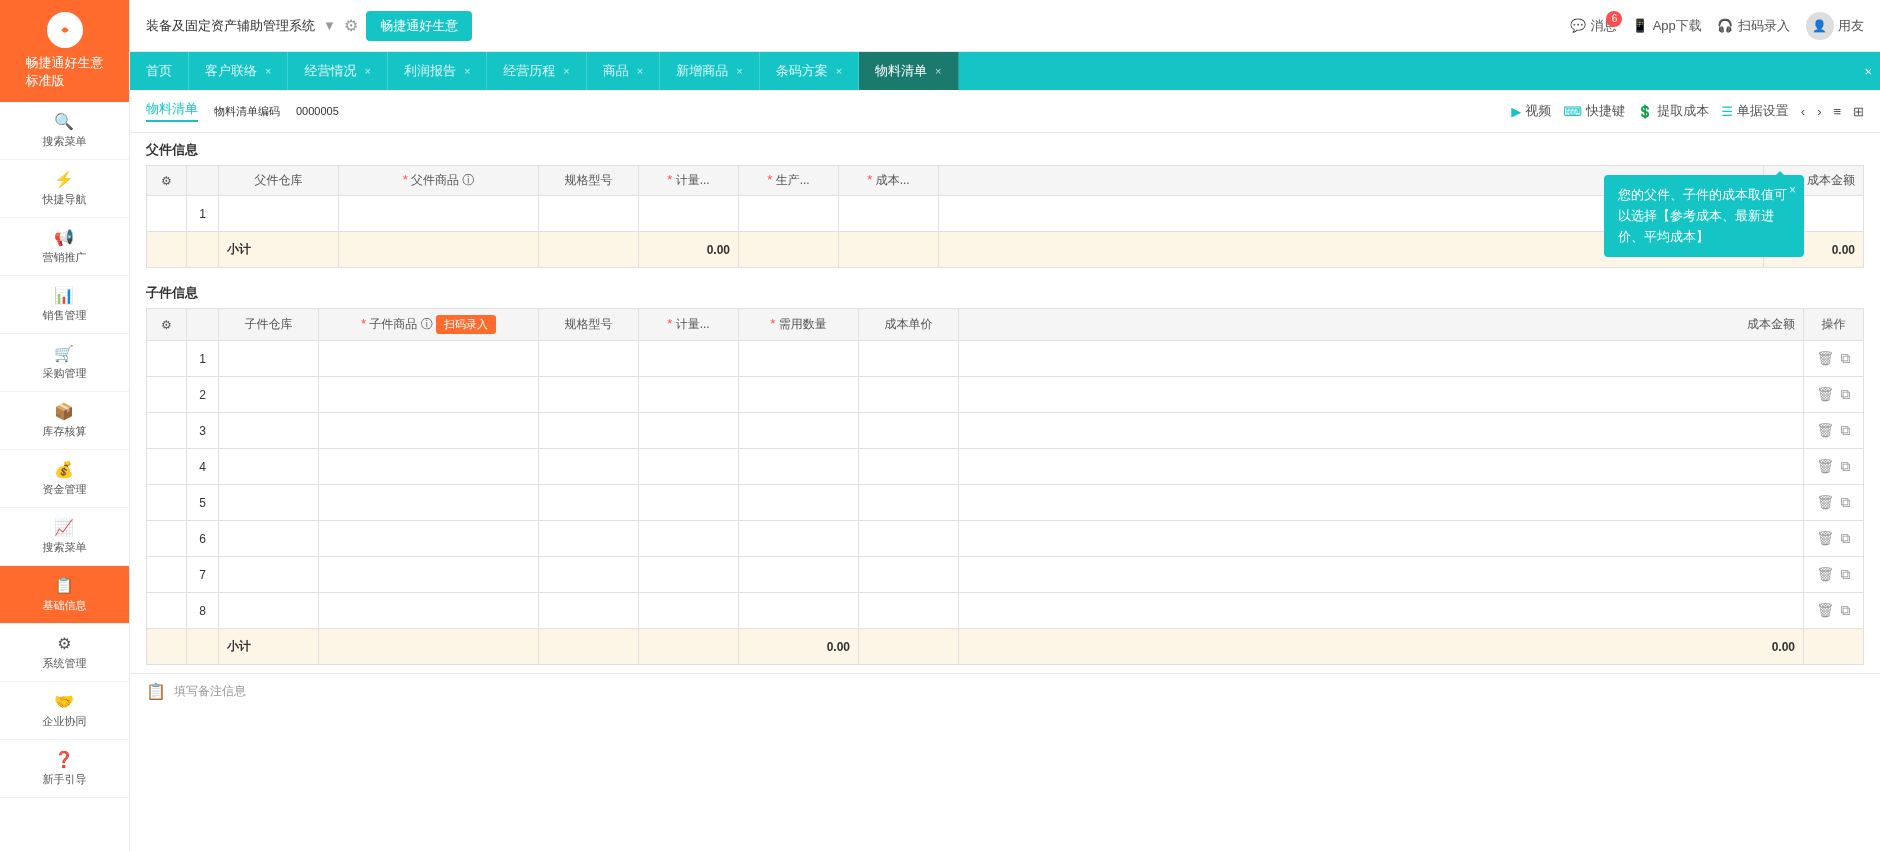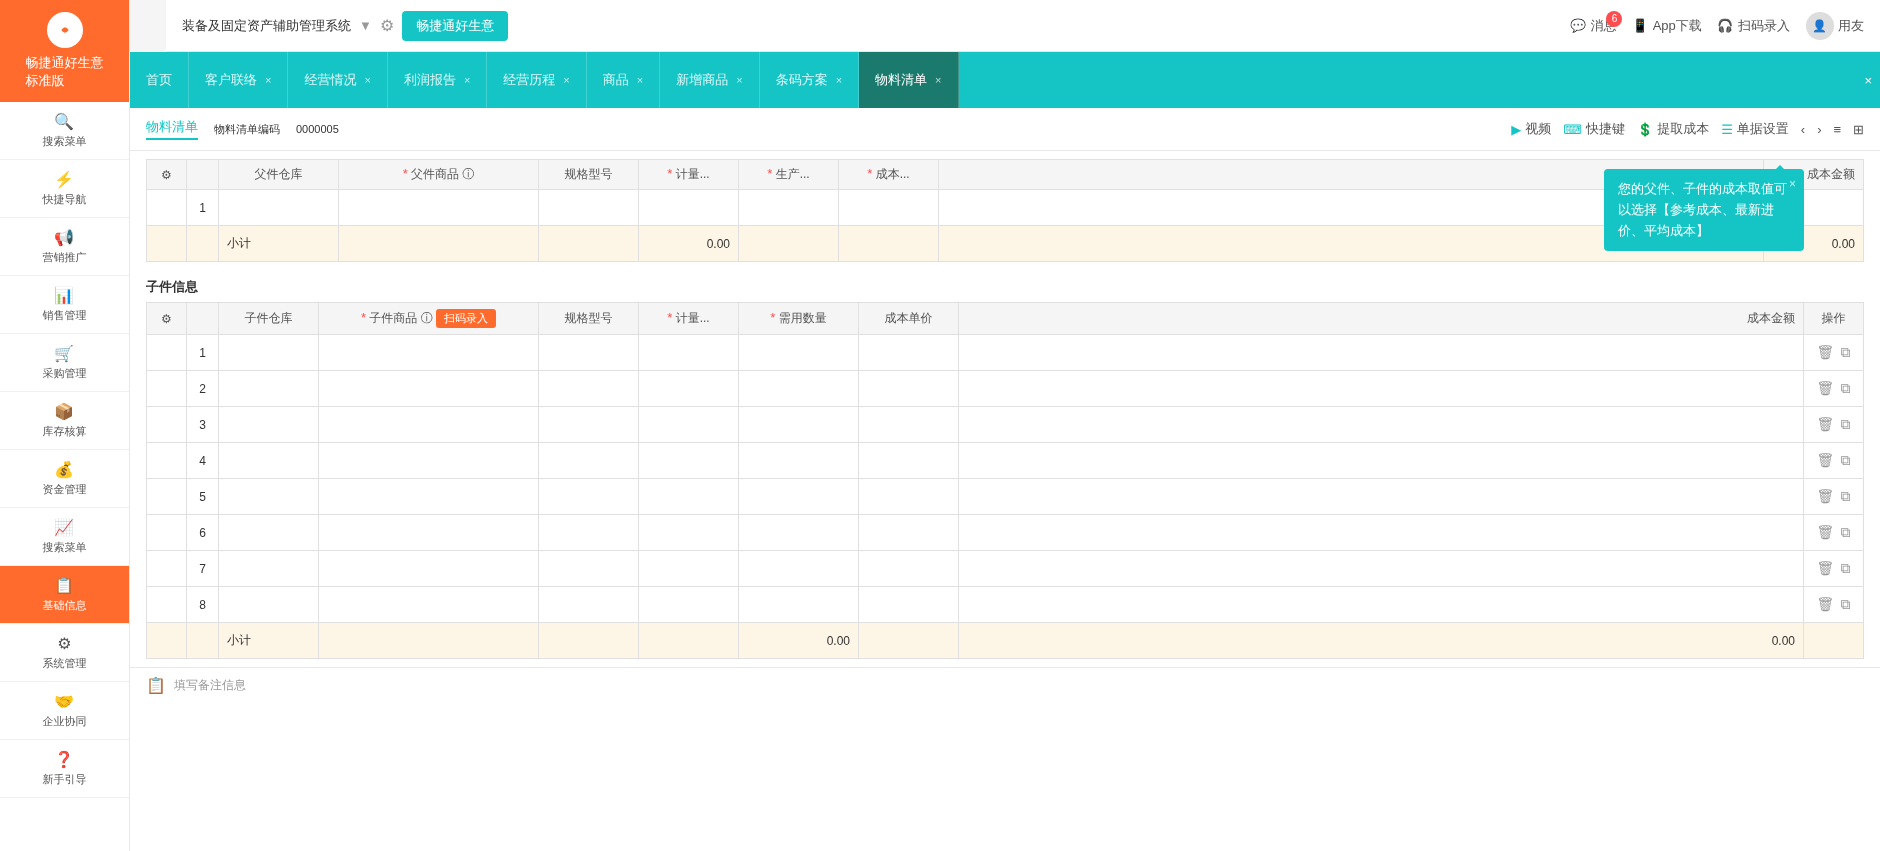--- a/index.html
+++ b/index.html
@@ -14,34 +14,34 @@
     .sidebar-nav { flex: 1; overflow-y: auto; }
     .sidebar-item { display: flex; flex-direction: column; align-items: center; padding: 10px 4px; cursor: pointer; color: #555; border-bottom: 1px solid #f0f0f0; gap: 3px; }
     .sidebar-item.active { background: #ff6b2d; color: white; }
     .sidebar-item .icon { font-size: 16px; }
     .sidebar-item .label { font-size: 11px; text-align: center; }
 
     
     .main { flex: 1; display: flex; flex-direction: column; overflow: hidden; }
 
     
-    .topbar { background: #fff; display: flex; padding: 0 16px; height: 52px; border-bottom: 1px solid #e8e8e8; justify-content: space-between; flex-shrink: 0; margin-left: 36px; }
+    .topbar { background: #fff; display: flex; padding: 0 16px; height: 52px; border-bottom: 1px solid #e8e8e8; justify-content: space-between; flex-shrink: 0; }
     .topbar-left { display: flex; align-items: center; gap: 8px; }
     .topbar-title { font-size: 13px; color: #333; }
     .topbar-dropdown { color: #999; cursor: pointer; }
     .topbar-gear { color: #999; cursor: pointer; font-size: 16px; }
     .topbar-trial-btn { background: #15c5c5; color: white; border: none; padding: 6px 14px; border-radius: 4px; cursor: pointer; font-size: 13px; }
     .topbar-right { display: flex; align-items: center; gap: 16px; }
     .topbar-icon-item { display: flex; align-items: center; gap: 4px; cursor: pointer; color: #555; font-size: 12px; position: relative; }
     .badge { background: #ff4d4f; color: white; border-radius: 10px; font-size: 10px; padding: 0 4px; min-width: 16px; height: 16px; display: flex; align-items: center; justify-content: center; position: absolute; top: -6px; right: -6px; }
     .topbar-avatar { width: 28px; height: 28px; background: #ddd; border-radius: 50%; display: flex; align-items: center; justify-content: center; font-size: 12px; }
 
     
     .nav-tabs { background: #15c5c5; display: flex; align-items: center; flex-shrink: 0; overflow-x: auto; }
-    .nav-tab { padding: 0 16px; height: 56px; display: flex; align-items: center; gap: 6px; cursor: pointer; color: rgba(255,255,255,0.85); font-size: 13px; white-space: nowrap; border-right: 1px solid rgba(255,255,255,0.2); }
+    .nav-tab { padding: 0 16px; height: 38px; display: flex; align-items: center; gap: 6px; cursor: pointer; color: rgba(255,255,255,0.85); font-size: 13px; white-space: nowrap; border-right: 1px solid rgba(255,255,255,0.2); }
     .nav-tab.active { background: #1a7a6e; color: white; }
     .nav-tab-close { font-size: 11px; color: rgba(255,255,255,0.7); margin-left: 2px; }
     .nav-tabs-end { margin-left: auto; padding-right: 8px; color: white; font-size: 16px; cursor: pointer; }
 
     
     .page-content { flex: 1; overflow-y: auto; background: #fff; padding: 0; }
 
     
     .sub-header { display: flex; align-items: center; padding: 10px 16px; border-bottom: 1px solid #e8e8e8; gap: 16px; }
     .sub-header-tab { font-size: 13px; color: #333; cursor: pointer; }
@@ -53,21 +53,21 @@
 
     
     .section { padding: 8px 16px; }
     .section-title { font-size: 13px; color: #333; font-weight: bold; margin-bottom: 6px; }
 
     
     .data-table { width: 100%; border-collapse: collapse; table-layout: fixed; }
     .data-table th { background: #f5f5f5; border: 1px solid #e0e0e0; padding: 6px 8px; font-size: 12px; color: #555; font-weight: normal; white-space: nowrap; overflow: hidden; text-overflow: ellipsis; }
     .data-table td { border: 1px solid #e0e0e0; padding: 6px 8px; font-size: 12px; color: #333; height: 36px; }
     .data-table tr.subtotal { background: #fdf5e6; }
-    .data-table tr.subtotal td { font-weight: normal; color: #333; }
+    .data-table tr.subtotal td { font-weight: bold; color: #333; }
     .th-settings { width: 40px; text-align: center; color: #888; }
     .required { color: #ff4d4f; }
     .scan-btn { background: #ff6b2d; color: white; border: none; padding: 2px 8px; border-radius: 3px; font-size: 11px; cursor: pointer; }
     .action-icons { display: flex; gap: 6px; justify-content: center; }
     .action-icon { color: #999; cursor: pointer; font-size: 14px; }
     .row-num { color: #999; text-align: center; font-size: 12px; }
 
     
     .tooltip-box { position: absolute; background: #15c5c5; color: white; padding: 10px 14px; border-radius: 4px; font-size: 12px; line-height: 1.6; max-width: 200px; z-index: 100; top: 148px; right: 200px; }
     .tooltip-box::before { content: ''; position: absolute; top: -8px; right: 20px; border: 4px solid transparent; border-bottom-color: #15c5c5; }
@@ -253,20 +253,21 @@
         <div class="sub-header-action">
           <span>≡</span>
         </div>
         <div class="sub-header-action">
           <span>⊞</span>
         </div>
       </div>
     </div>
 
     <div class="section">
+      <div class="section-title">父件信息</div>
       <div class="table-wrapper">
         <table class="data-table">
           <colgroup>
             <col style="width:40px">
             <col style="width:32px">
             <col style="width:120px">
             <col style="width:200px">
             <col style="width:100px">
             <col style="width:100px">
             <col style="width:100px">

